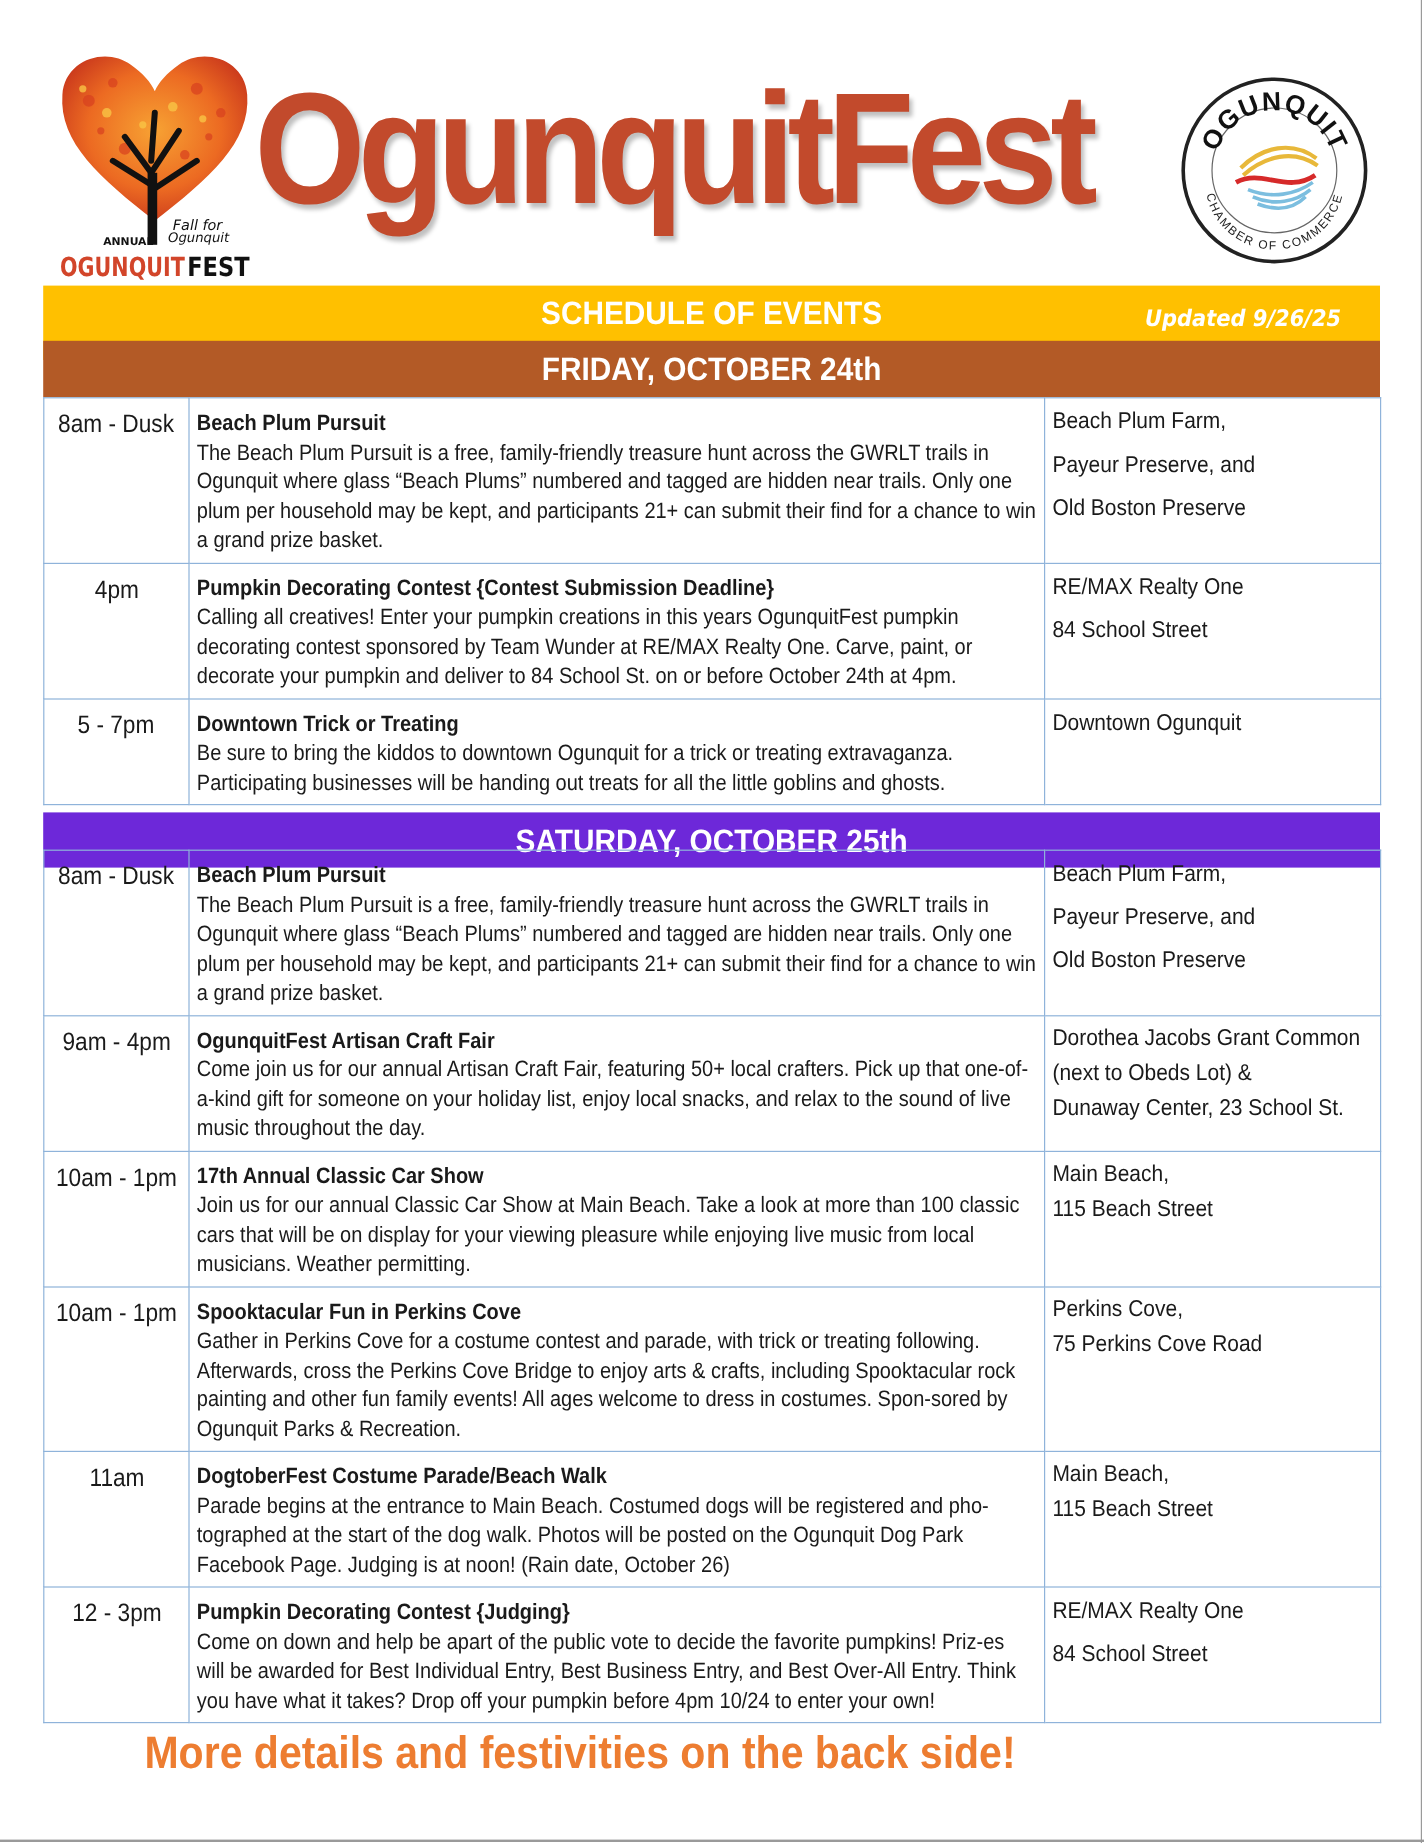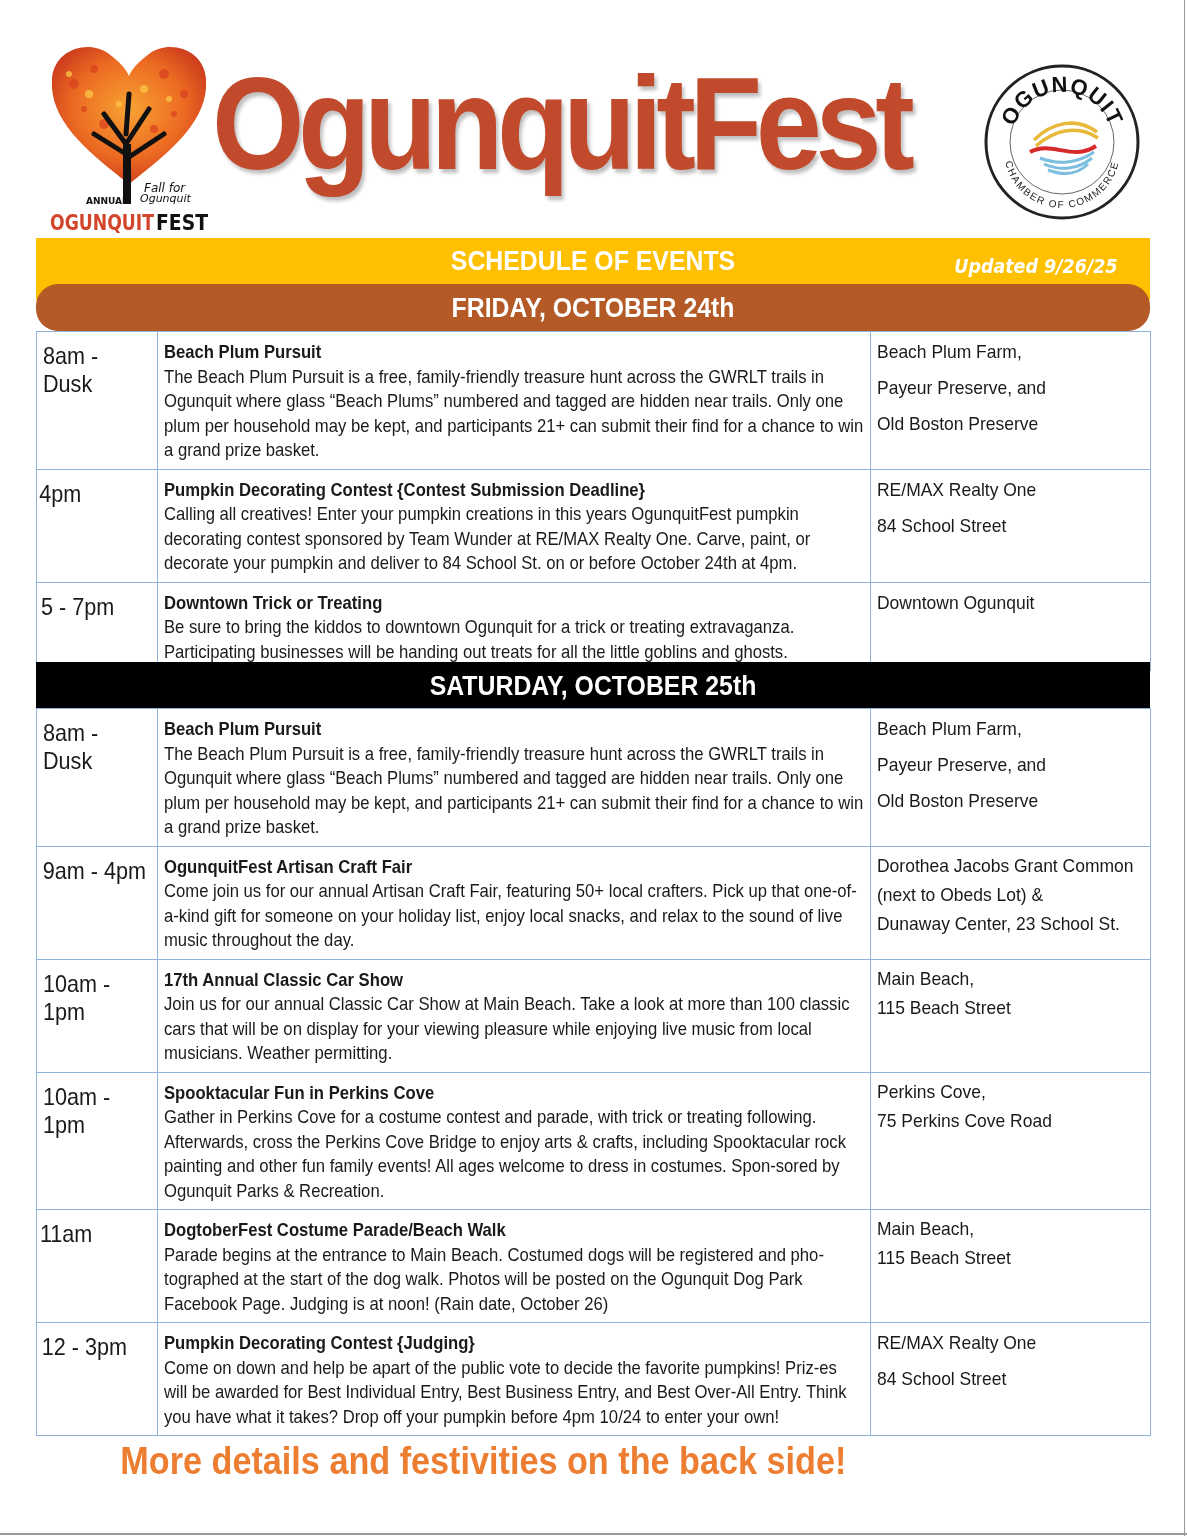--- a/index.html
+++ b/index.html
@@ -18,31 +18,31 @@
     transform:scaleX(0.9); transform-origin:left top;
     text-shadow:3px 4px 4px rgba(0,0,0,0.25);
   }
   .chamber-logo { position:absolute; left:982px; top:62px; width:160px; height:160px; }
 
   
   .band { position:absolute; left:36px; width:1114px; color:#fff; font-weight:bold; text-align:center; }
   .band-schedule { top:238px; height:62px; background:#FFC000; }
   .band-schedule .band-title { position:absolute; left:0; right:0; top:8px; font-size:27px; transform:scaleX(0.92); }
   .band-schedule .updated { position:absolute; right:32px; top:17px; font-size:19px; font-style:italic; font-family:"DejaVu Sans", sans-serif; font-weight:bold; transform:scaleX(0.92); transform-origin:right; }
-  .band-friday { top:284px; height:47px; background:#B35A26;border-radius:22px; }
-  .band-saturday { top:662px; height:46px; background:#000000; }
+  .band-friday { top:284px; height:47px; background:#B35A26; }
+  .band-saturday { top:677px; height:46px; background:#6d28d9; }
   .band-day-title { position:absolute; left:0; right:0; top:9px; font-size:27px; transform:scaleX(0.92); }
 
   
   .event-table { position:absolute; left:36px; width:1114px; border-collapse:collapse; table-layout:fixed; }
   .event-table td { border:1.5px solid #8FB3DA; vertical-align:top; padding:0; }
   .col-time { width:121px; }
   .col-desc { width:713px; }
   .col-loc { width:280px; }
-  .cell-time { font-size:24px; padding-top:10px !important; transform-origin:center; }
+  .cell-time { text-align:center; font-size:21px; padding-top:10px !important; transform-origin:center; }
   .cell-time span { display:inline-block; transform:scaleX(0.9); }
   .cell-desc { padding:8px 6px 6px 6px !important; font-size:18.5px; line-height:24.5px; }
   .ev-title { font-weight:bold; display:block; transform:scaleX(0.9); transform-origin:left; white-space:nowrap; }
   .ev-body { display:block; transform:scaleX(0.9); transform-origin:left; width:111%; }
   .cell-loc { padding:8px 6px 6px 6px !important; font-size:19px; }
   .loc-line { display:block; transform:scaleX(0.92); transform-origin:left; white-space:nowrap; }
   .loc-spaced .loc-line { line-height:36px; margin-top:-6px; }
   .loc-spaced .loc-line + .loc-line { margin-top:0; }
   .loc-tight .loc-line { line-height:29px; margin-top:-4px; }
   .loc-tight .loc-line + .loc-line { margin-top:0; }

